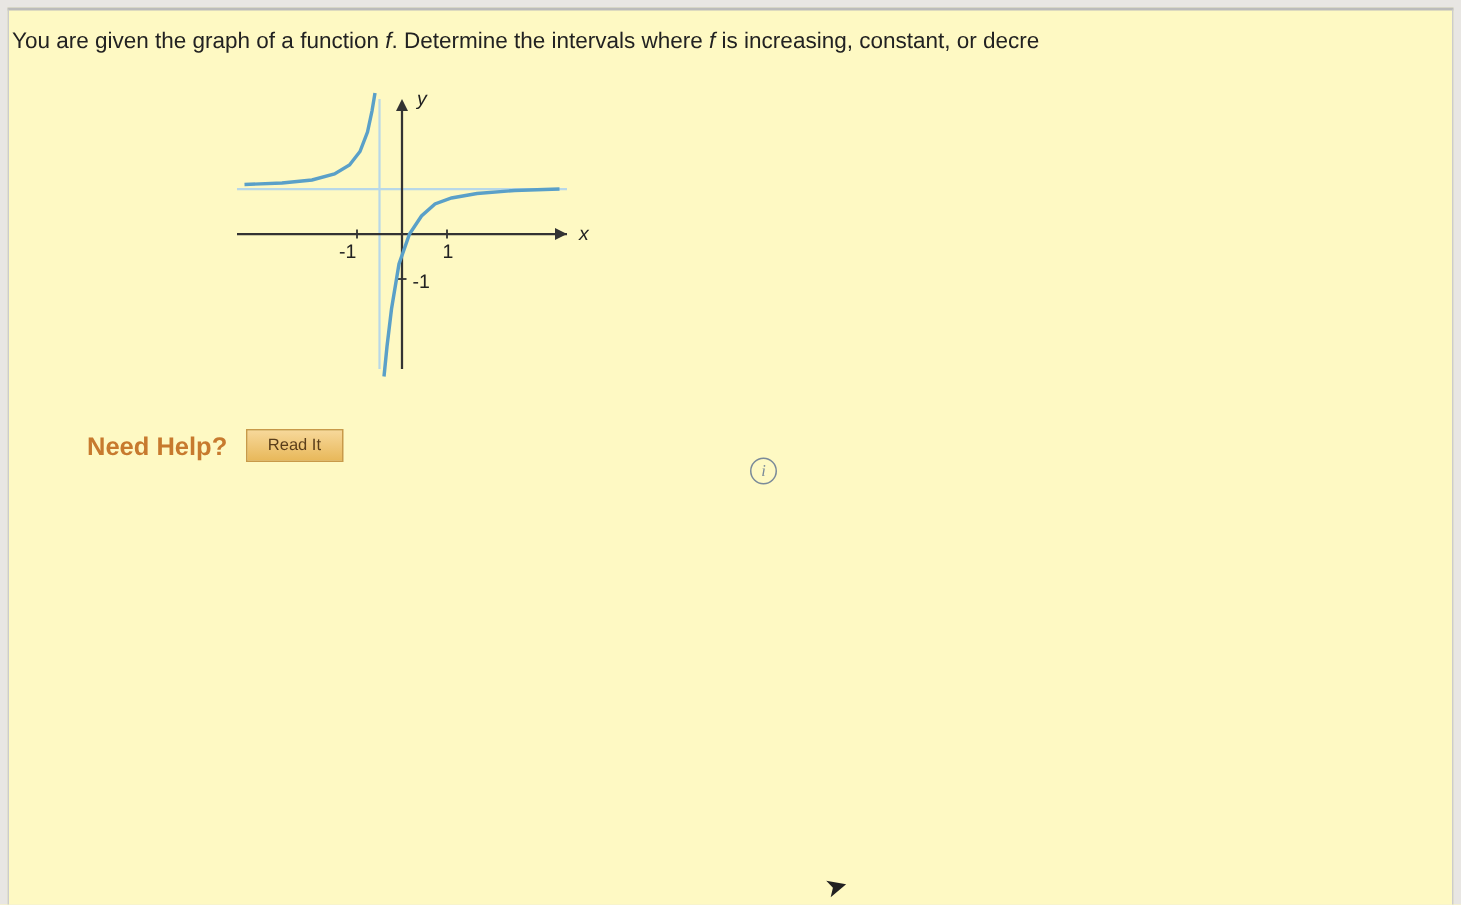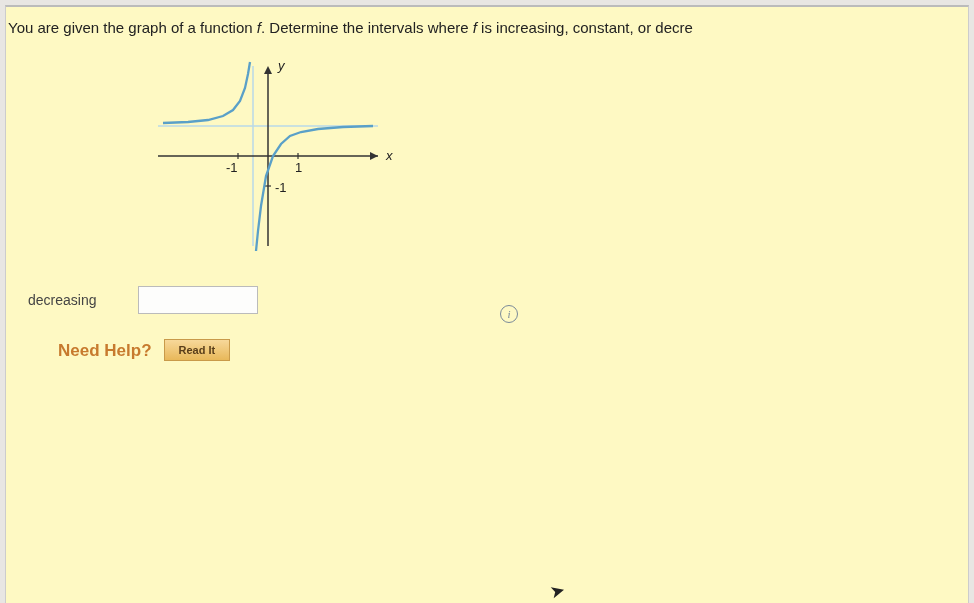--- a/index.html
+++ b/index.html
@@ -81,21 +81,21 @@
     .need-help {
       font-size: 17px;
       color: #c77a2e;
       font-weight: bold;
     }
     .read-it {
       background: linear-gradient(#f7d89a, #e8b85a);
       border: 1px solid #c89a4a;
       color: #5a3e1a;
       font-size: 11px;
-      font-weight: bold;
+      font-weight: normal;
       padding: 4px 14px;
       cursor: pointer;
     }
     .cursor-arrow {
       position: absolute;
       left: 550px;
       top: 580px;
       font-size: 18px;
       color: #222;
       transform: rotate(-15deg);
@@ -135,24 +135,20 @@
       <text x="238" y="104" font-size="13" font-style="italic" fill="#222">x</text>
       <text x="78" y="116" font-size="13" fill="#222">-1</text>
       <text x="147" y="116" font-size="13" fill="#222">1</text>
       <text x="127" y="136" font-size="13" fill="#222">-1</text>
     </svg>
   </div>
 
   <div class="info-icon">i</div>
 
   <div class="answers">
-    <div class="answer-row">
-      <div class="answer-label">decreasing</div>
-      <input class="answer-input" type="text" value="" style="">
-    </div>
   </div>
 
   <div class="help-row">
     <span class="need-help">Need Help?</span>
     <button class="read-it">Read It</button>
   </div>
 
 </div>
 
 <div class="cursor-arrow">➤</div>

